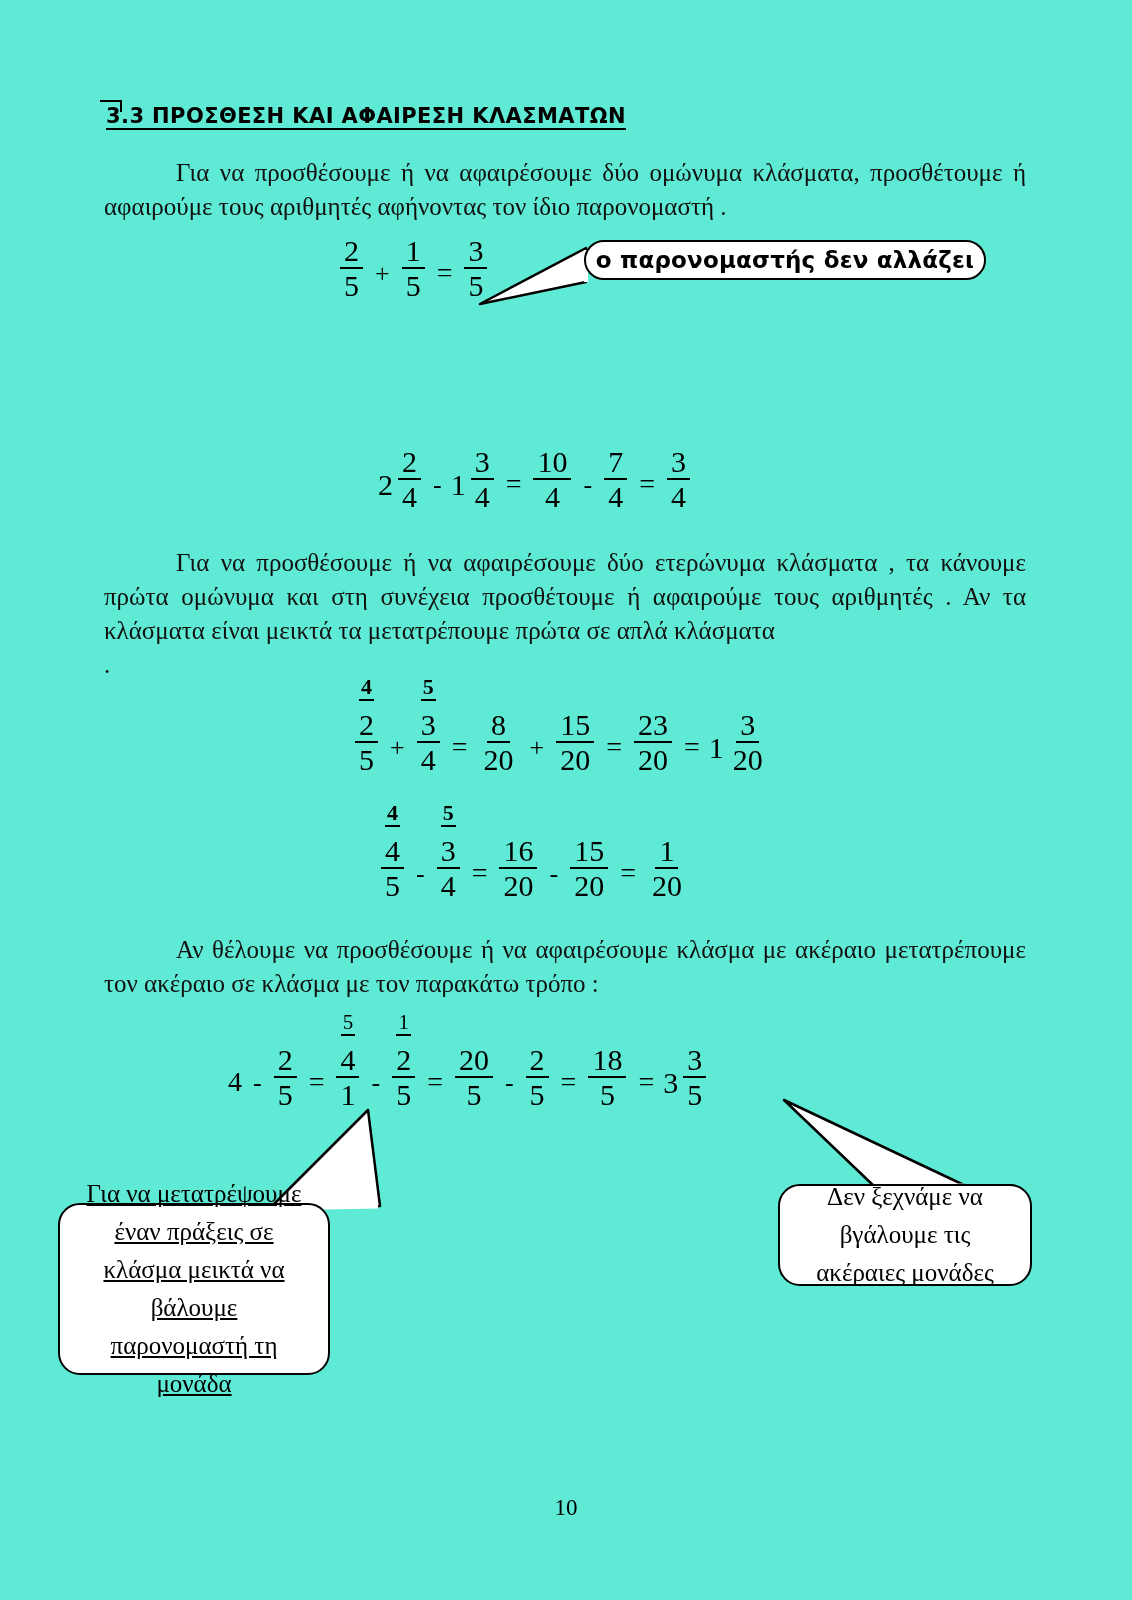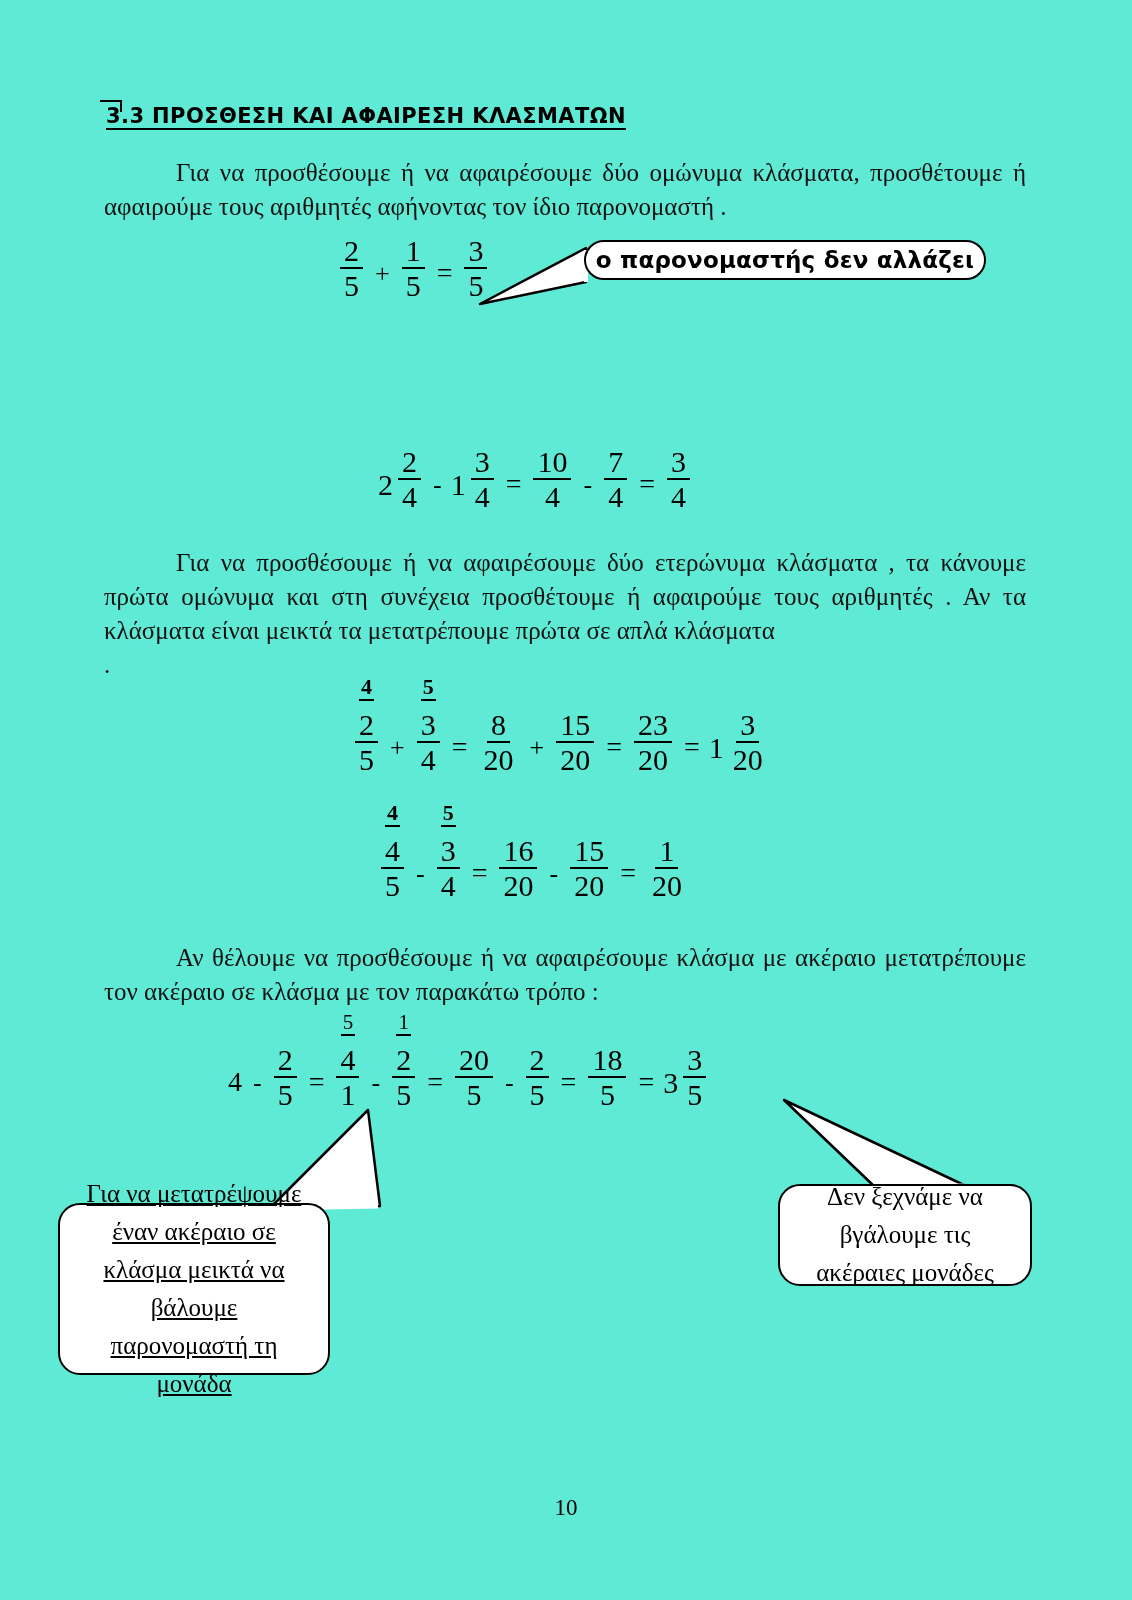--- a/index.html
+++ b/index.html
@@ -325,21 +325,21 @@
       <span class="op eq">=</span>
       <span class="fracwrap">
         <span class="mult plain spacer">0</span>
         <span class="frac">
           <span class="num">1</span>
           <span class="den">20</span>
         </span>
       </span>
     </div>
 
-  <div class="para" style="left:104px; top:933px; width:922px;margin-top:8px;">Αν θέλουμε να προσθέσουμε ή να αφαιρέσουμε κλάσμα με ακέραιο μετατρέπουμε τον ακέραιο σε κλάσμα με τον παρακάτω τρόπο :</div>
+  <div class="para" style="left:104px; top:933px; width:922px;">Αν θέλουμε να προσθέσουμε ή να αφαιρέσουμε κλάσμα με ακέραιο μετατρέπουμε τον ακέραιο σε κλάσμα με τον παρακάτω τρόπο :</div>
 
   <div class="math-row" style="left:228px; top:1012px;" id="eq5">
       <span class="lead">4</span>
       <span class="op">-</span>
       <span class="fracwrap">
         <span class="mult plain spacer">0</span>
         <span class="frac">
           <span class="num">2</span>
           <span class="den">5</span>
         </span>
@@ -394,21 +394,21 @@
         </span>
       </span>
     </div>
 
   <svg class="tail-svg" style="left:60px; top:1110px;" width="330" height="110" viewBox="0 0 330 110">
     <path d="M308 0 L210 98 L320 96 Z" fill="#ffffff" stroke="#000000" stroke-width="2.5" stroke-linejoin="round"></path>
     <path d="M212 98 L318 96" stroke="#ffffff" stroke-width="5"></path>
   </svg>
   <div class="bubble bubble-bottom" style="left:58px; top:1203px; width:272px; height:172px; flex-direction:column;text-decoration:underline;">
     <span>Για να μετατρέψουμε</span>
-    <span>έναν ακέραιο σε</span>
+    <span>έναν πράξεις σε</span>
     <span>κλάσμα μεικτά να</span>
     <span>βάλουμε</span>
     <span>παρονομαστή τη</span>
     <span>μονάδα</span>
   </div>
 
   <svg class="tail-svg" style="left:780px; top:1100px;" width="250" height="100" viewBox="0 0 250 100">
     <path d="M4 0 L96 88 L186 86 Z" fill="#ffffff" stroke="#000000" stroke-width="2.5" stroke-linejoin="round"></path>
     <path d="M94 88 L184 86" stroke="#ffffff" stroke-width="5"></path>
   </svg>

